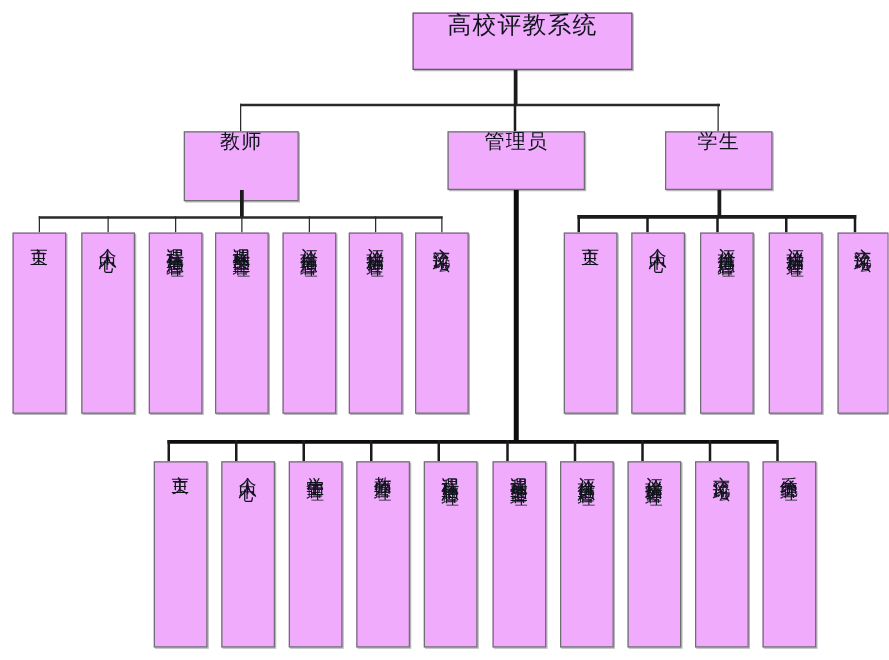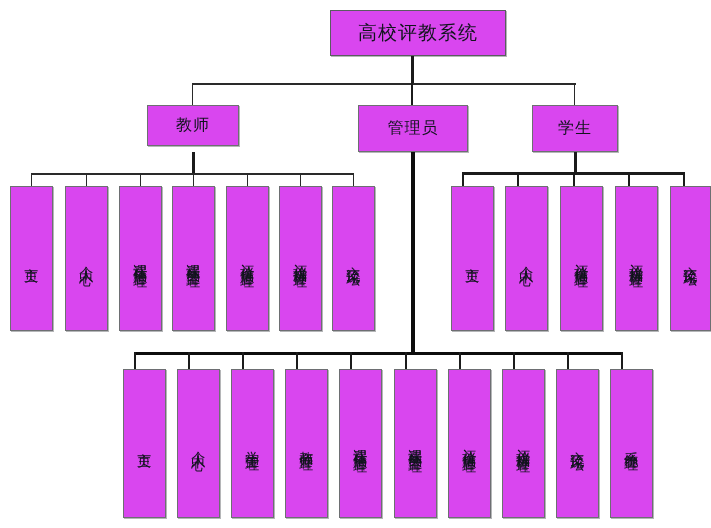--- a/index.html
+++ b/index.html
@@ -27,25 +27,24 @@
   .line.h  { height: 2px; }
   .line.thin-v { width: 1px; background: #2a2a2a; }
   .line.thin-h { height: 1px; background: #2a2a2a; }
   .line.thick-v { width: 3px; background: #0d0d0d; }
   .line.thick-h { height: 3px; background: #0d0d0d; }
 
   
   .node {
     position: absolute;
     box-sizing: border-box;
-    background: #d946ef;
+    background: #f0abfc;
     border: 1px solid #6d6f72;
     box-shadow: 1px 1px 0 rgba(120,122,126,0.55);
     display: flex;
-    align-items: center;
     justify-content: center;
     color: #10141c;
     line-height: 1.05;
   }
   .node.root {
     border: 1px solid #5a5c60;
     font-size: 19px;
     letter-spacing: 1px;
   }
   .node.level2 {
@@ -74,21 +73,21 @@
   </div>
 
   <div class="line v" style="left:411px; top:56px; width:3px; height:28px;"></div>
 
   <div class="line thin-h" style="left:192px; top:83px; width:384px; height:2px;"></div>
 
   <div class="line thin-v" style="left:192px; top:83px; height:22px;"></div>
   <div class="line v" style="left:411px; top:83px; height:22px;"></div>
   <div class="line thin-v" style="left:574px; top:83px; height:22px;"></div>
 
-  <div class="node level2" style="left:147px; top:105px; width:92px; height:41px;">
+  <div class="node level2" style="left:147px; top:105px; width:92px; height:56px;">
     <span>教师</span>
   </div>
 
   <div class="node level2" style="left:532px; top:105px; width:86px; height:47px;">
     <span>学生</span>
   </div>
 
   <div class="node level2" style="left:358px; top:105px; width:110px; height:47px;">
     <span>管理员</span>
   </div>

